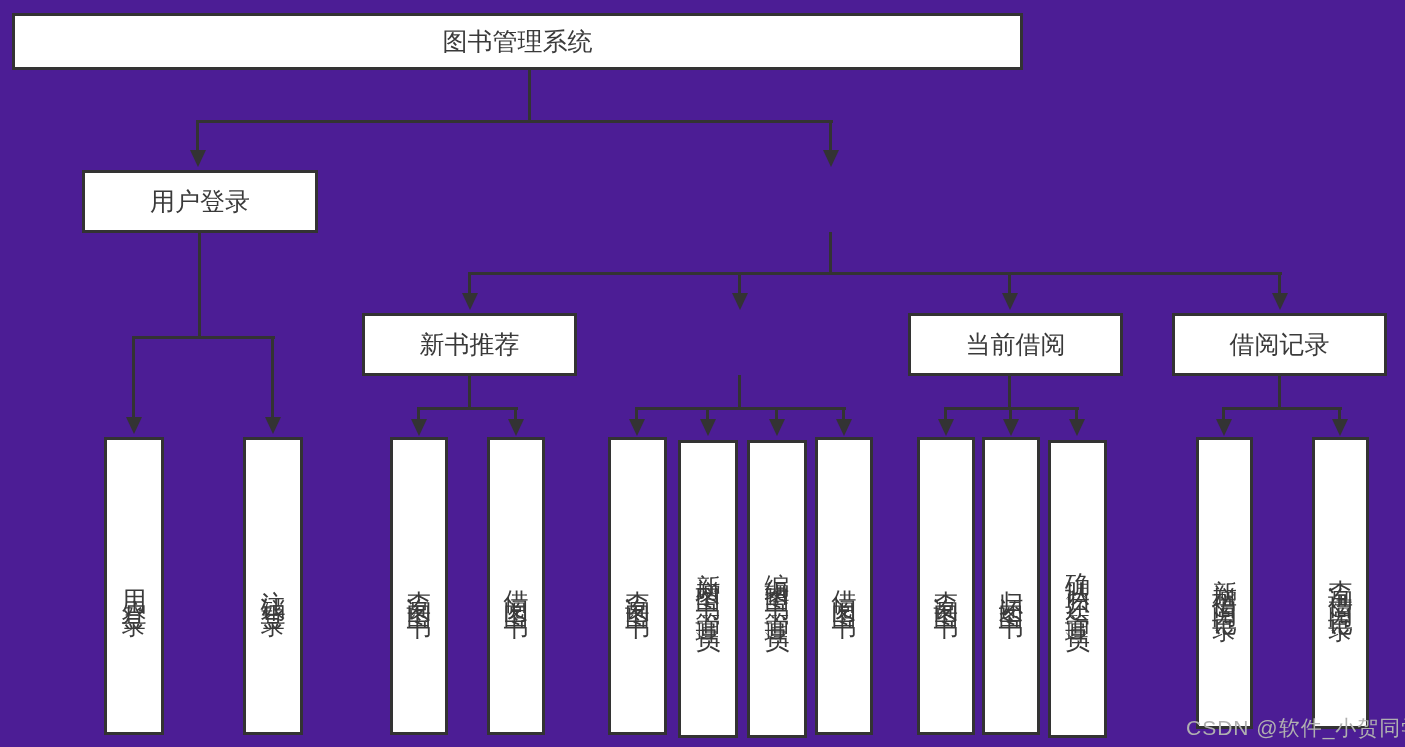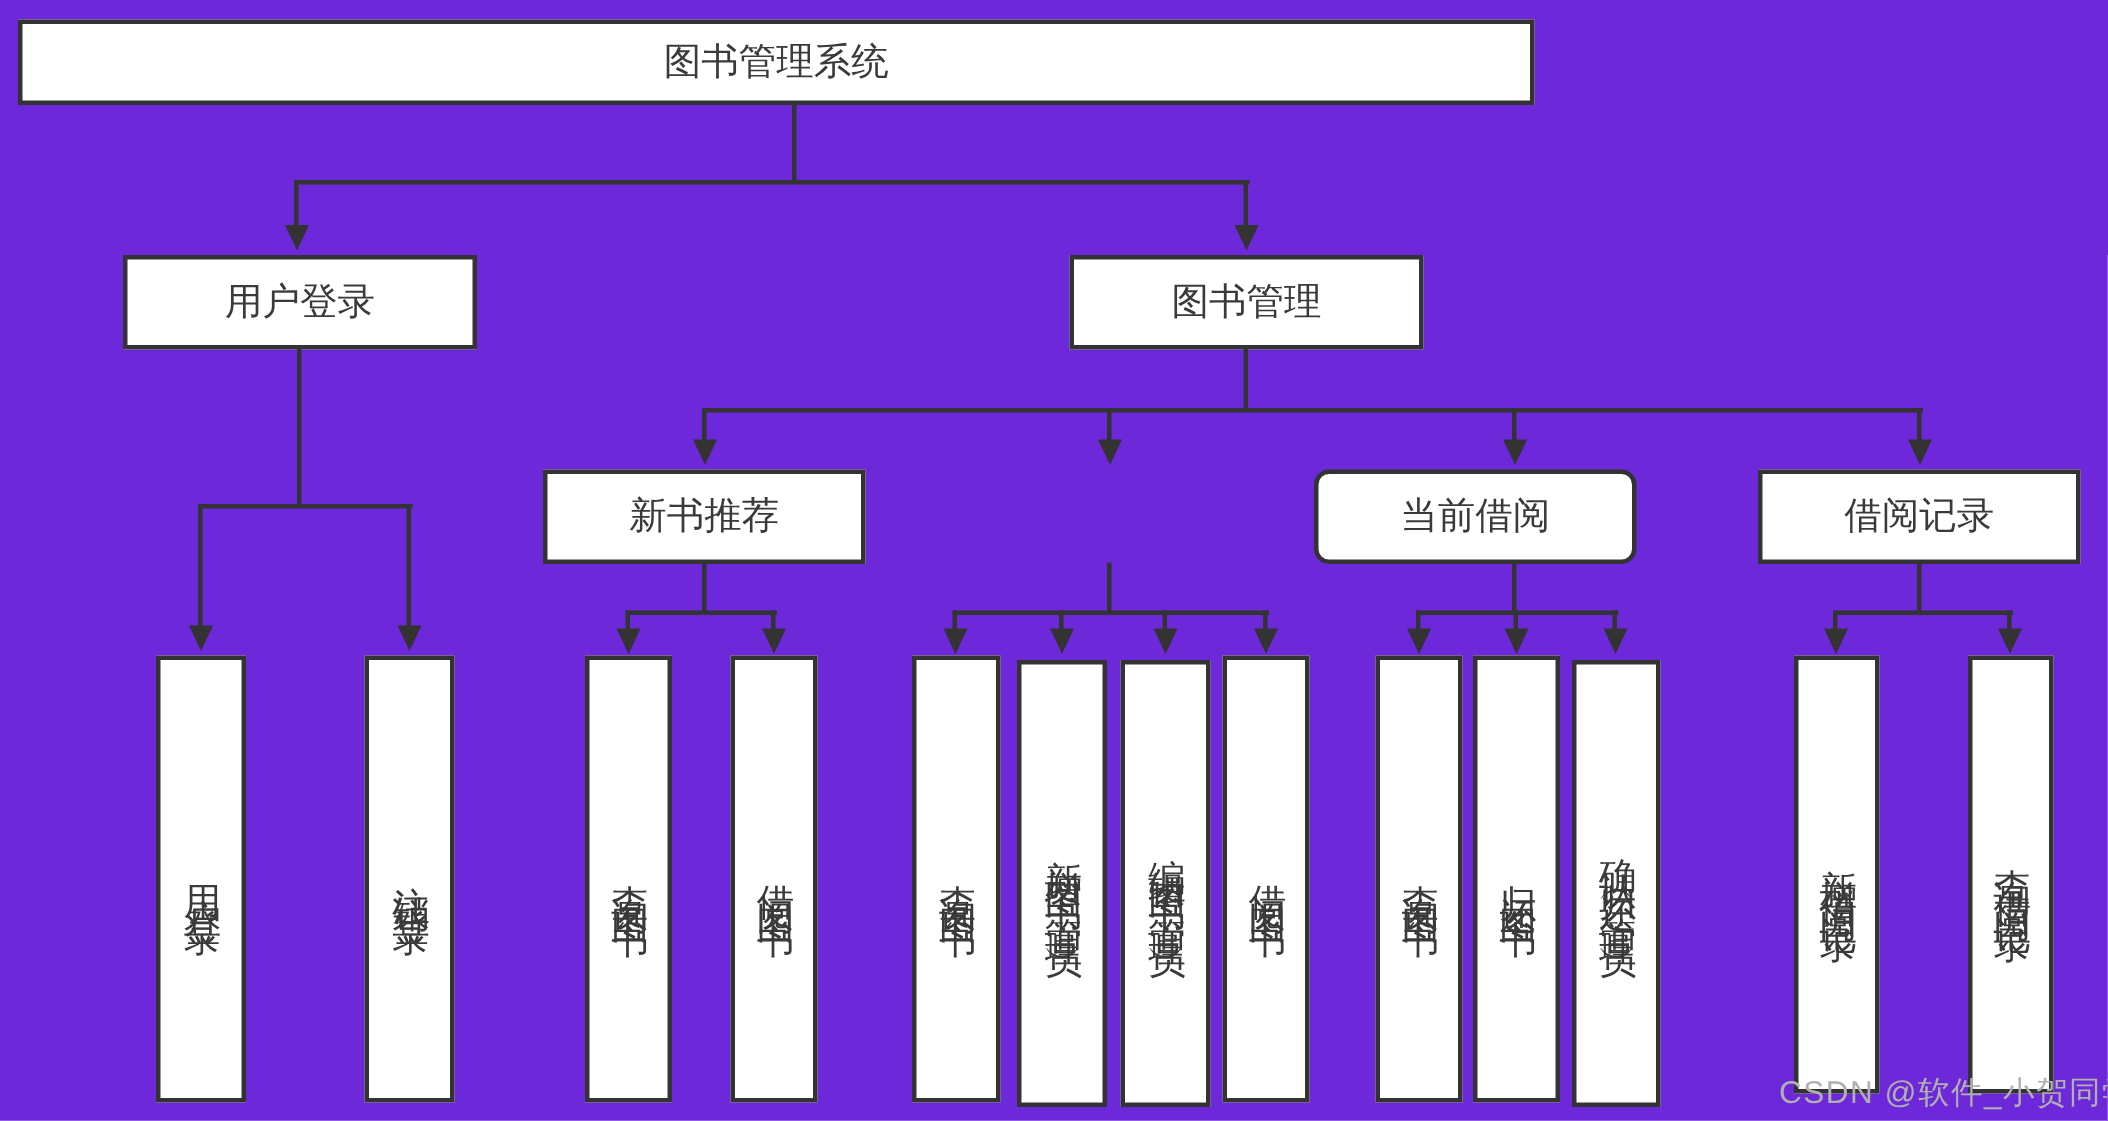--- a/index.html
+++ b/index.html
@@ -4,21 +4,21 @@
 <style>
   html, body { margin: 0; padding: 0; }
   body {
     font-family: "Liberation Sans", sans-serif;
     background: #ffffff;
   }
   #canvas {
     position: relative;
     width: 1405px;
     height: 747px;
-    background: #6d28d9;
+    background: #4c1d95;
     overflow: hidden;
   }
   
   .node {
     position: absolute;
     box-sizing: border-box;
     border: 3px solid #333333;
     background: #ffffff;
     display: flex;
     align-items: center;
@@ -68,23 +68,20 @@
   <div class="vl" style="left:528px; top:69px; height:53px;"></div>
   <div class="hl" style="left:196px; top:120px; width:637px;"></div>
   <div class="vl" style="left:196px; top:120px; height:31px;"></div>
   <div class="arr" style="left:190px; top:150px;"></div>
   <div class="vl" style="left:829px; top:120px; height:31px;"></div>
   <div class="arr" style="left:823px; top:150px;"></div>
 
   <div class="node" style="left:82px; top:170px; width:236px; height:63px;">
     <span>用户登录</span>
   </div>
-  <div class="node" style="left:713px; top:170px; width:236px; height:63px;">
-    <span>图书管理</span>
-  </div>
 
   <div class="vl" style="left:198px; top:232px; height:106px;"></div>
   <div class="hl" style="left:132px; top:336px; width:143px;"></div>
   <div class="vl" style="left:132px; top:336px; height:82px;"></div>
   <div class="arr" style="left:126px; top:417px;"></div>
   <div class="vl" style="left:271px; top:336px; height:82px;"></div>
   <div class="arr" style="left:265px; top:417px;"></div>
 
   <div class="node leaf" style="left:104px; top:437px; width:60px; height:298px;">
     <span class="label-v">用户登录</span>
@@ -100,21 +97,21 @@
   <div class="vl" style="left:738px; top:272px; height:22px;"></div>
   <div class="arr" style="left:732px; top:293px;"></div>
   <div class="vl" style="left:1008px; top:272px; height:22px;"></div>
   <div class="arr" style="left:1002px; top:293px;"></div>
   <div class="vl" style="left:1278px; top:272px; height:22px;"></div>
   <div class="arr" style="left:1272px; top:293px;"></div>
 
   <div class="node" style="left:362px; top:313px; width:215px; height:63px;">
     <span>新书推荐</span>
   </div>
-  <div class="node" style="left:876px; top:313px; width:215px; height:63px;border-radius:10px;">
+  <div class="node" style="left:908px; top:313px; width:215px; height:63px;">
     <span>当前借阅</span>
   </div>
   <div class="node" style="left:1172px; top:313px; width:215px; height:63px;">
     <span>借阅记录</span>
   </div>
 
   <div class="vl" style="left:468px; top:375px; height:34px;"></div>
   <div class="hl" style="left:417px; top:407px; width:101px;"></div>
   <div class="vl" style="left:417px; top:407px; height:14px;"></div>
   <div class="arr" style="left:411px; top:419px;"></div>

